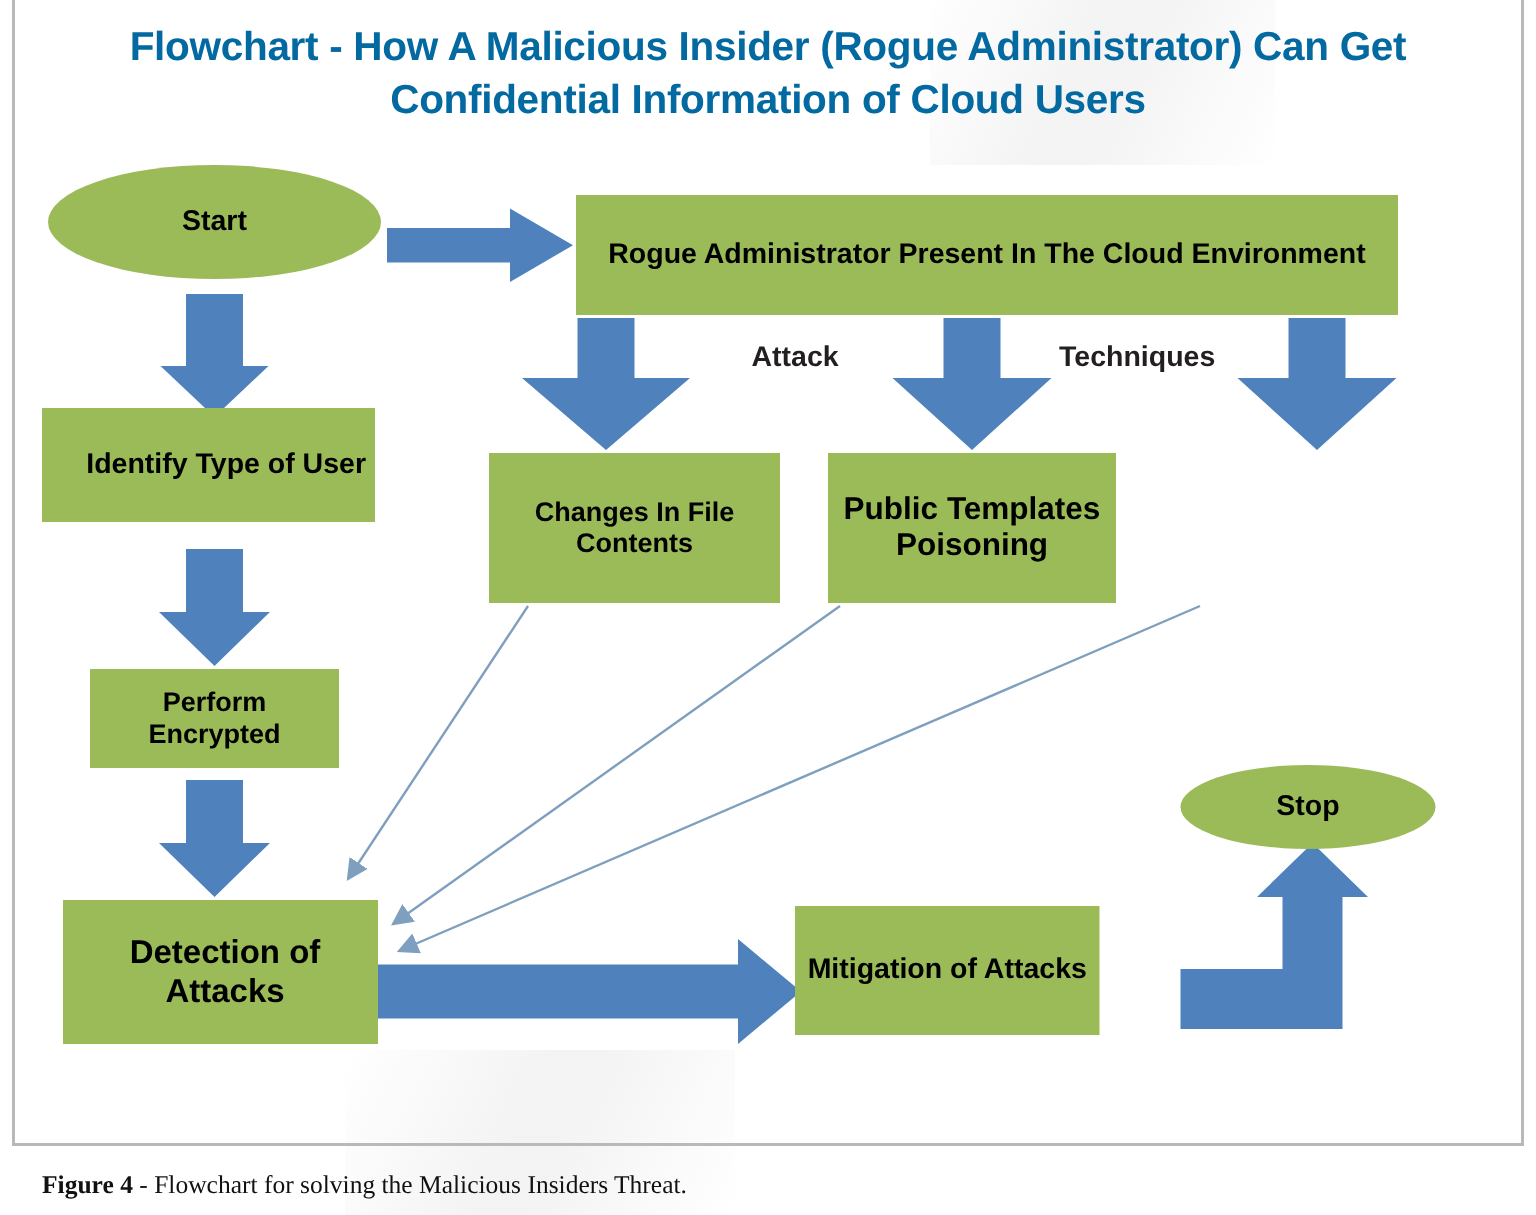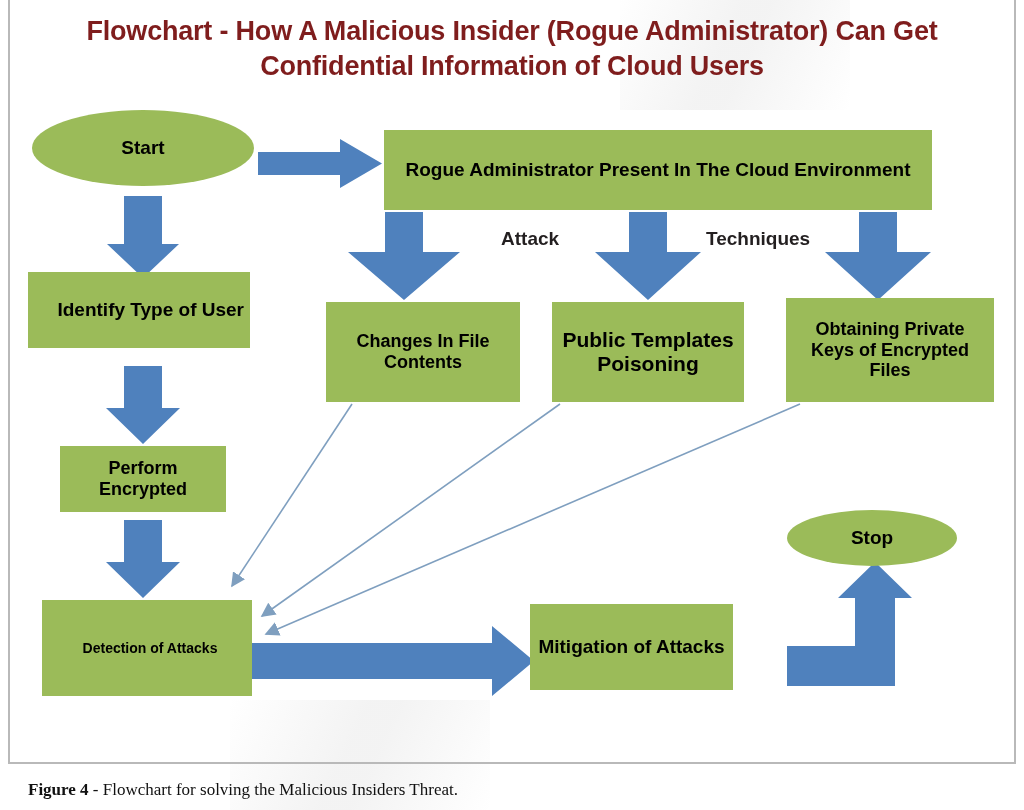--- a/index.html
+++ b/index.html
@@ -36,21 +36,21 @@
 
   .title {
     position: absolute;
     left: 40px;
     top: 14px;
     width: 944px;
     text-align: center;
     font-size: 27px;
     font-weight: bold;
     line-height: 1.28;
-    color: #7f1d1d;
+    color: #0369a1;
     letter-spacing: -0.2px;
   }
 
   
   .node {
     position: absolute;
     box-sizing: border-box;
     background: #9bbb59;
     color: #000000;
     font-weight: bold;
@@ -175,29 +175,26 @@
   </div>
 
   <div class="node shadow" style="left:326px; top:302px; width:194px; height:100px; font-size:18px;">
     <span>Changes In File Contents</span>
   </div>
 
   <div class="node shadow" style="left:552px; top:302px; width:192px; height:100px; font-size:21px;">
     <span>Public Templates Poisoning</span>
   </div>
 
-  <div class="node shadow" style="left:786px; top:298px; width:208px; height:104px; font-size:18px;">
-    <span>Obtaining Private Keys of Encrypted Files</span>
-  </div>
 
   <div class="node shadow" style="left:60px; top:446px; width:166px; height:66px; font-size:18px;">
     <span>Perform Encrypted</span>
   </div>
 
-  <div class="node shadow" style="left:42px; top:600px; width:210px; height:96px; font-size:14px;padding-left:12px;">
+  <div class="node shadow" style="left:42px; top:600px; width:210px; height:96px; font-size:22px;padding-left:12px;">
     <span>Detection of Attacks</span>
   </div>
 
   <div class="node shadow" style="left:530px; top:604px; width:203px; height:86px; font-size:19px;">
     <span>Mitigation of Attacks</span>
   </div>
 
   <div class="node oval shadow" style="left:787px; top:510px; width:170px; height:56px; font-size:19px;">
     <span>Stop</span>
   </div>

